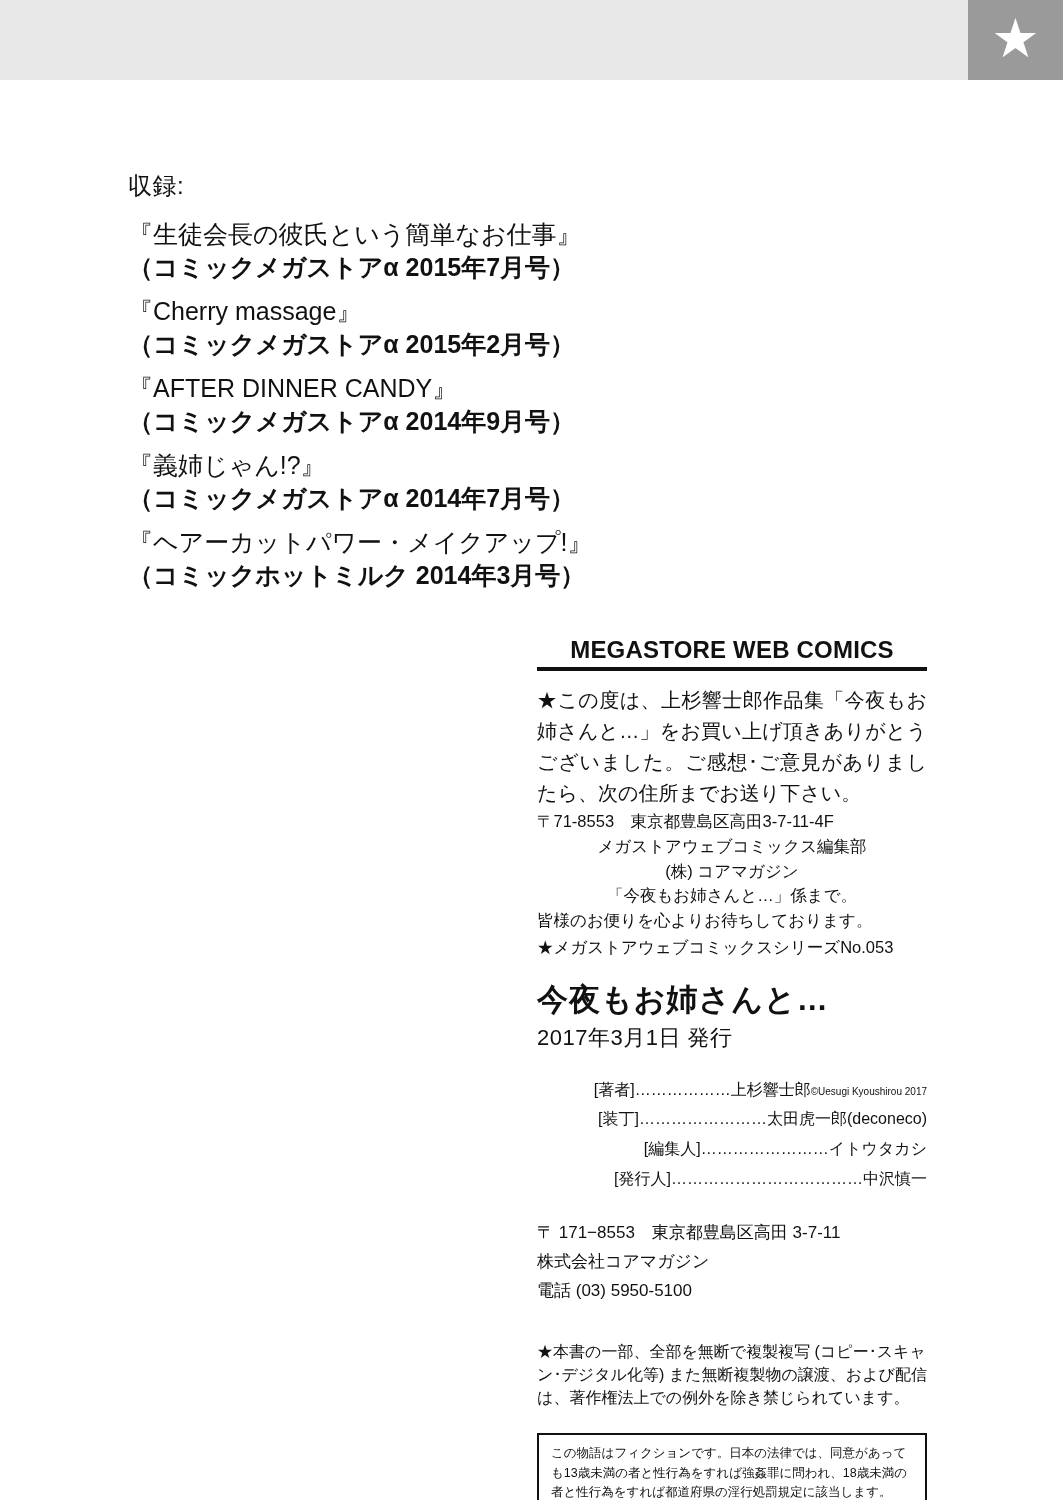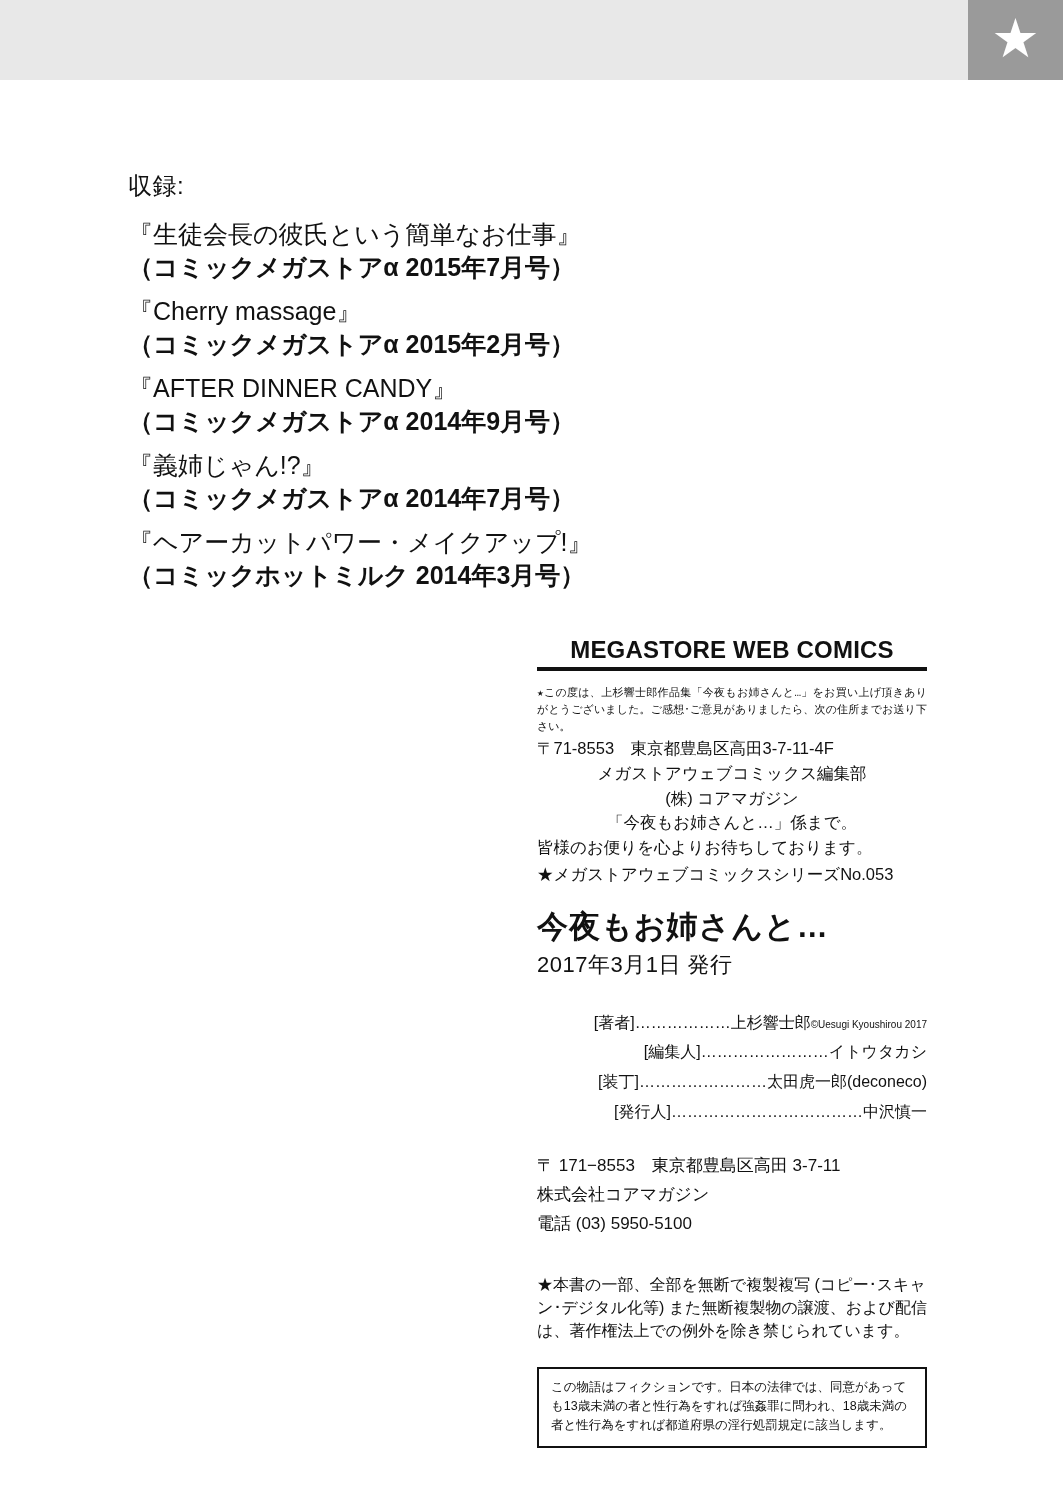--- a/index.html
+++ b/index.html
@@ -83,24 +83,23 @@
     font-weight: bold;
     letter-spacing: 0.2px;
     text-align: center;
     padding-bottom: 3px;
   }
   .rule-thick {
     border-bottom: 4px solid #111;
     margin-bottom: 14px;
   }
   .para {
-    font-size: 11px;
+    font-size: 20px;
     line-height: 1.55;
     text-align: justify;
-    font-family: Liberation Mono, monospace;
   }
   .addr-line {
     font-size: 16.5px;
     line-height: 1.5;
   }
   .addr-center {
     text-align: center;
     font-size: 16.5px;
     line-height: 1.5;
   }
@@ -113,21 +112,21 @@
     font-weight: bold;
     letter-spacing: 1px;
     margin-top: 20px;
   }
   .pub-date {
     font-size: 22px;
     margin-top: 2px;
     letter-spacing: 0.5px;
   }
   .credits {
-    margin-top: 28px;
+    margin-top: 22px;
   }
   .credit-row {
     font-size: 16px;
     text-align: right;
     line-height: 1.85;
     white-space: nowrap;
   }
   .credit-row .sup {
     font-size: 10px;
     vertical-align: baseline;
@@ -199,24 +198,24 @@
 
     <div class="series-no">★メガストアウェブコミックスシリーズNo.053</div>
     <div class="book-title">今夜もお姉さんと…</div>
     <div class="pub-date">2017年3月1日 発行</div>
 
     <div class="credits">
       <div class="credit-row">
         <span>[著者]</span><span>………………</span><span>上杉響士郎</span><span class="sup">©Uesugi Kyoushirou 2017</span>
       </div>
       <div class="credit-row">
+        <span>[装丁]</span><span>……………………</span><span>太田虎一郎(deconeco)</span>
+      </div>
+      <div class="credit-row">
         <span>[編集人]</span><span>……………………</span><span>イトウタカシ</span>
-      </div>
-      <div class="credit-row">
-        <span>[装丁]</span><span>……………………</span><span>太田虎一郎(deconeco)</span>
       </div>
       <div class="credit-row">
         <span>[発行人]</span><span>………………………………</span><span>中沢慎一</span>
       </div>
     </div>
 
     <div class="publisher">
       <div>〒 171−8553　東京都豊島区高田 3-7-11</div>
       <div>株式会社コアマガジン</div>
       <div>電話 (03) 5950-5100</div>

